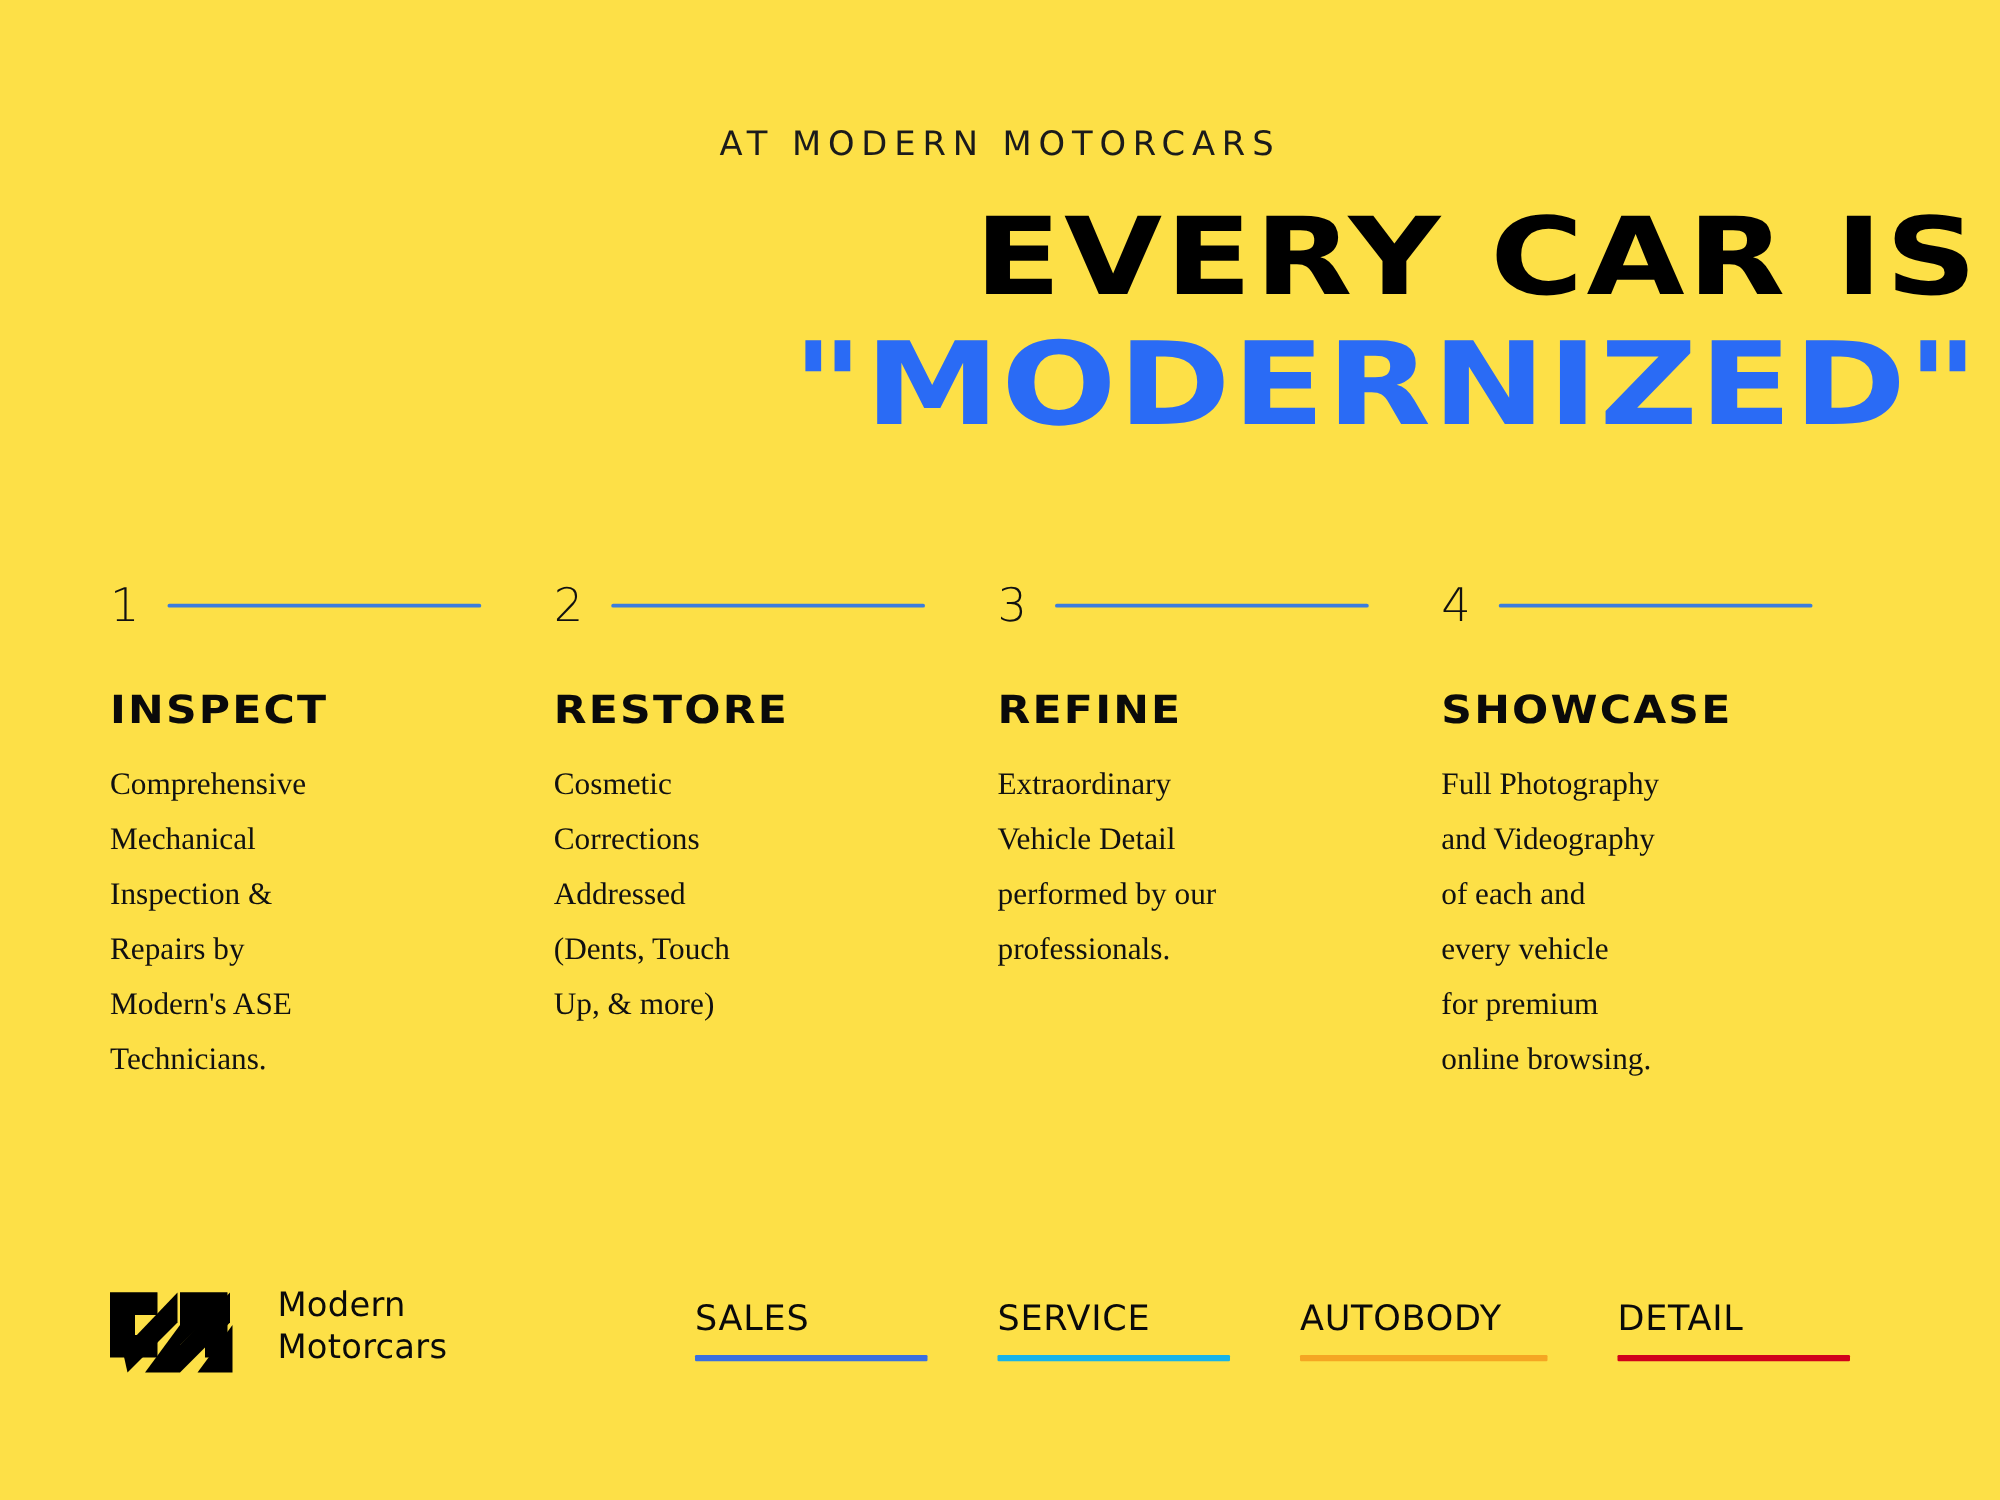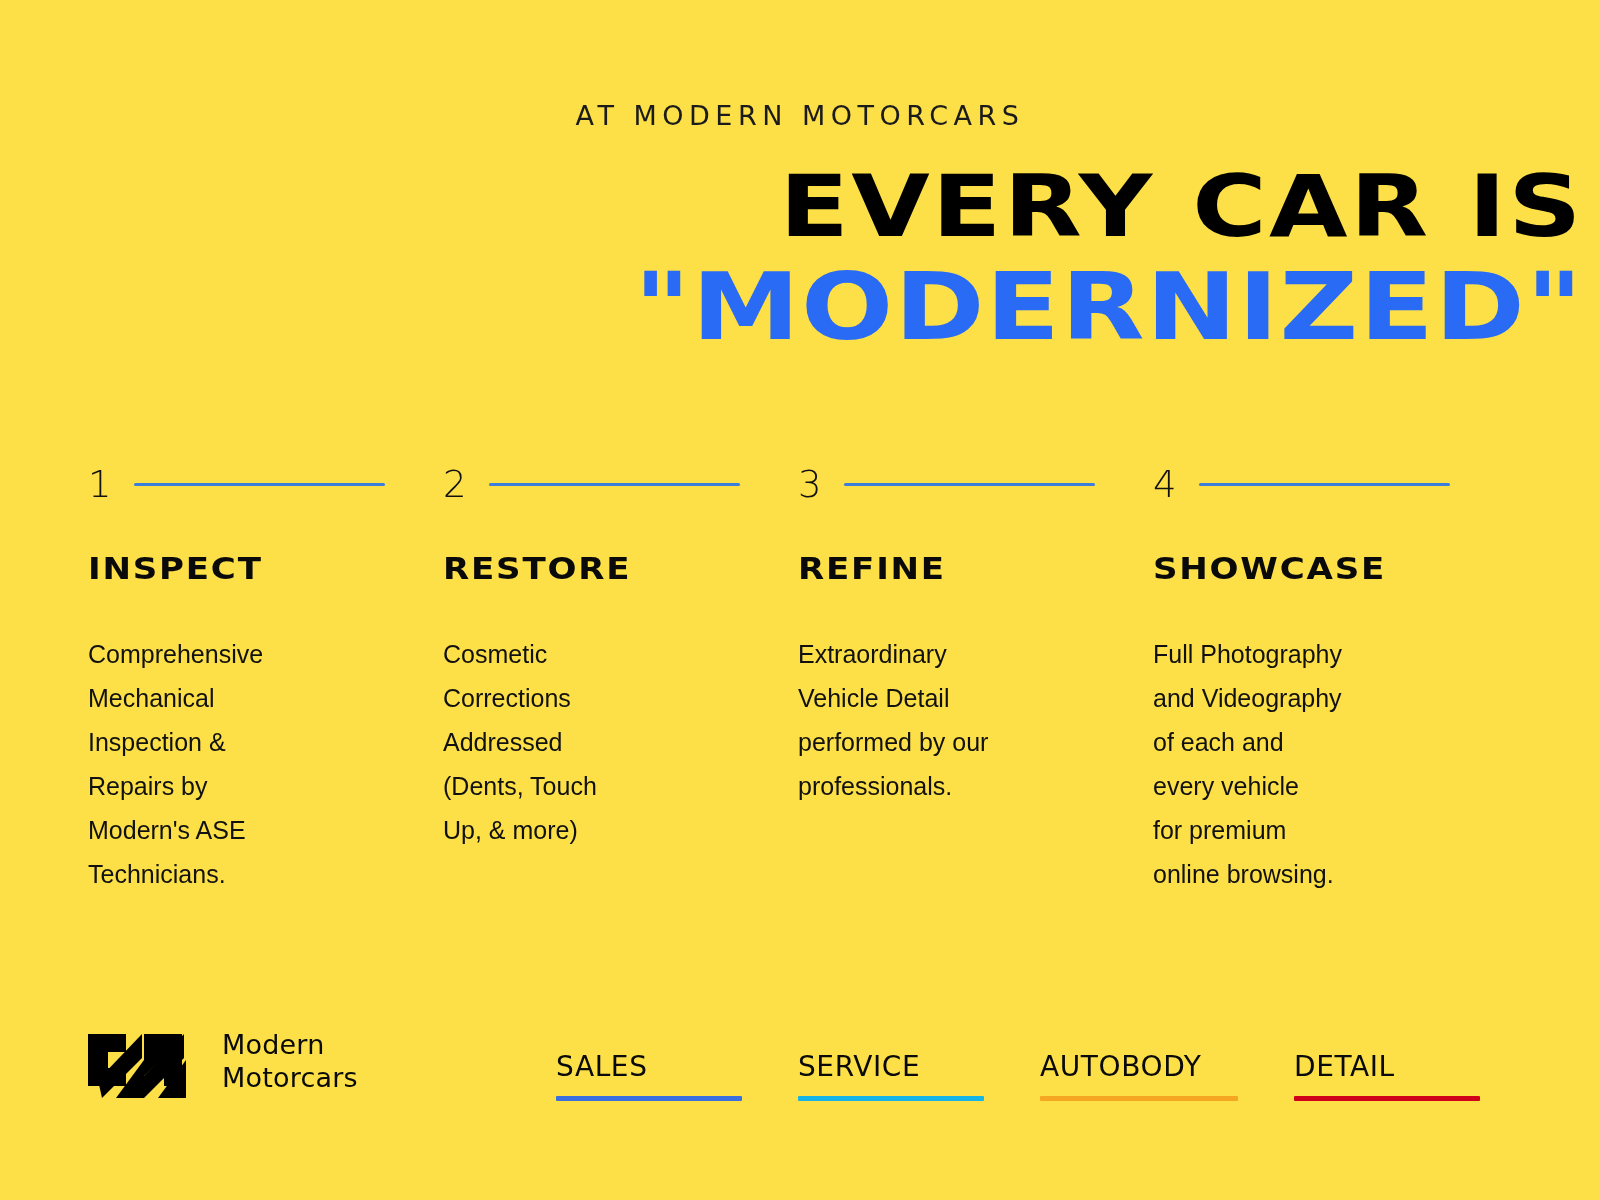--- a/index.html
+++ b/index.html
@@ -104,22 +104,22 @@
     font-family: "DejaVu Sans", sans-serif;
     font-weight: 700;
     font-size: 31px;
     letter-spacing: 1.6px;
     color: #0a0a0a;
     white-space: nowrap;
     transform: scaleX(1.1);
     transform-origin: left center;
   }
   .step-body {
-    margin-top: 46px;
-    font-family: Liberation Sans, sans-serif;
+    margin-top: 20px;
+    font-family: Liberation Serif, serif;
     font-size: 25px;
     line-height: 44px;
     color: #111111;
     white-space: pre-line;
     letter-spacing: 0px;
   }
 
   
   .footer {
     position: absolute;
@@ -163,21 +163,20 @@
     margin-right: 56px;
   }
   .service:last-child { margin-right: 0; }
   .service-label {
     font-family: "DejaVu Sans", sans-serif;
     font-size: 28px;
     font-weight: 400;
     letter-spacing: 0.6px;
     color: #0a0a0a;
     white-space: nowrap;
-    margin-top: 12px;
   }
   .service-bar {
     margin-top: 13px;
     height: 5px;
     border-radius: 1px;
     width: 100%;
   }
   .svc-sales  { width: 186px; }
   .svc-service{ width: 186px; }
   .svc-auto   { width: 198px; }

